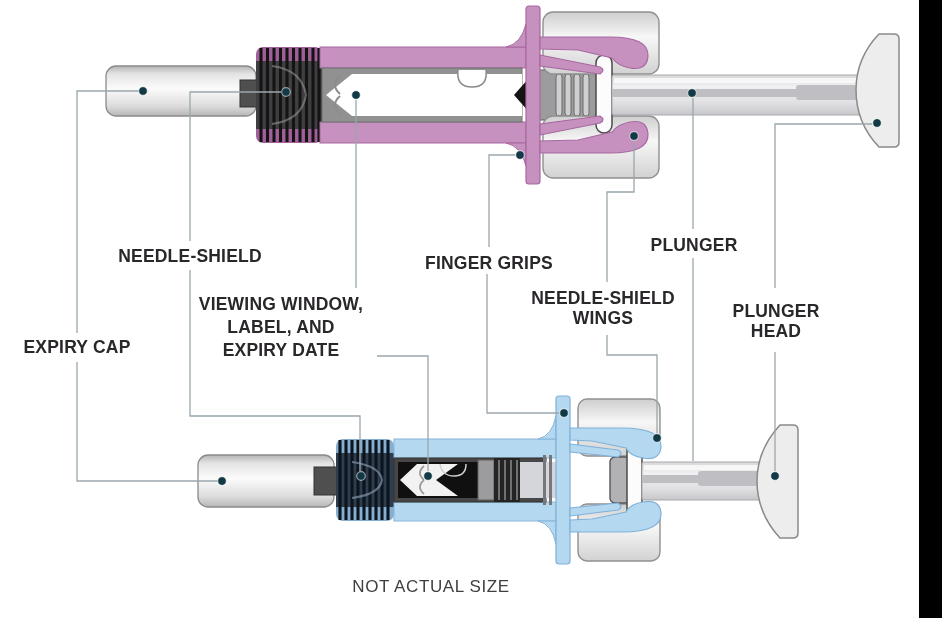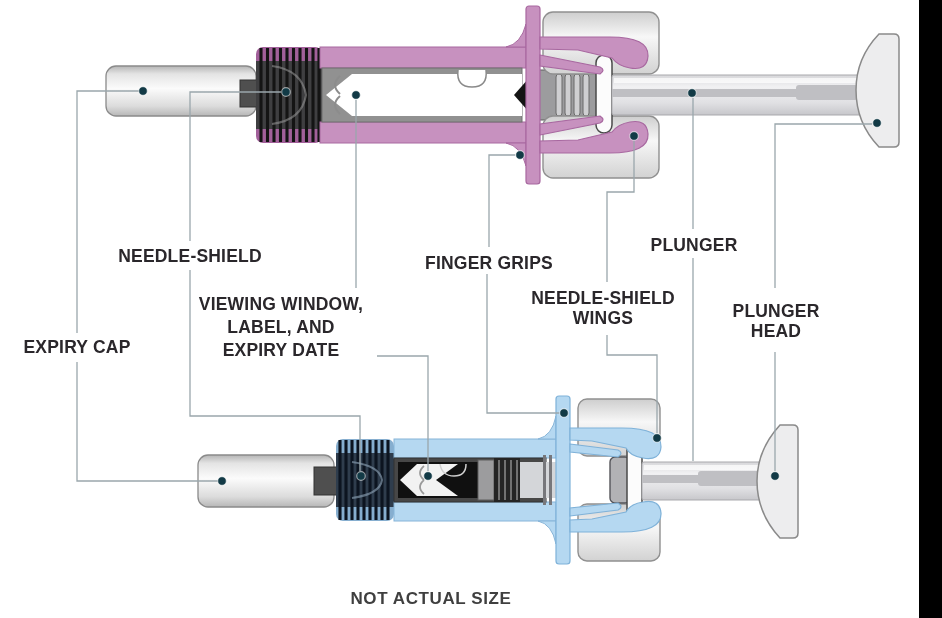--- a/index.html
+++ b/index.html
@@ -9,21 +9,21 @@
   }
   .stage svg{position:absolute;left:0;top:0;}
   .callout{
     position:absolute;transform:translateX(-50%);
     font-weight:700;font-size:17.5px;line-height:20px;letter-spacing:.2px;
     color:#2a272b;text-align:center;white-space:pre-line;
   }
   .callout.lh23{line-height:23px;}
   .note{
     position:absolute;transform:translateX(-50%);
-    font-weight:700;font-size:17px;letter-spacing:.6px;color:#3f3f3f;white-space:pre;margin-top:12px;
+    font-weight:400;font-size:17px;letter-spacing:.6px;color:#3f3f3f;white-space:pre;
   }
 </style>
 </head>
 <body>
 
 <div class="stage">
 
   <svg width="942" height="618" viewBox="0 0 942 618">
     <defs>
       <linearGradient id="gMetal" x1="0" y1="0" x2="0" y2="1">

